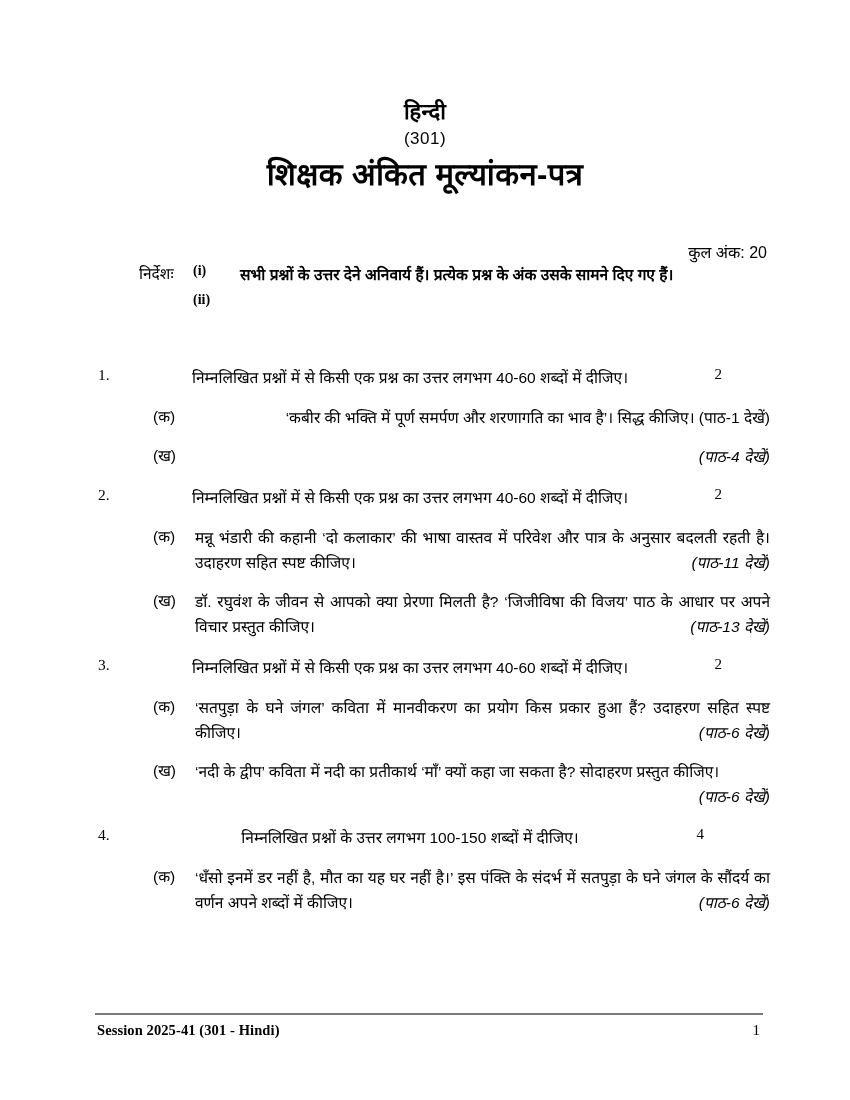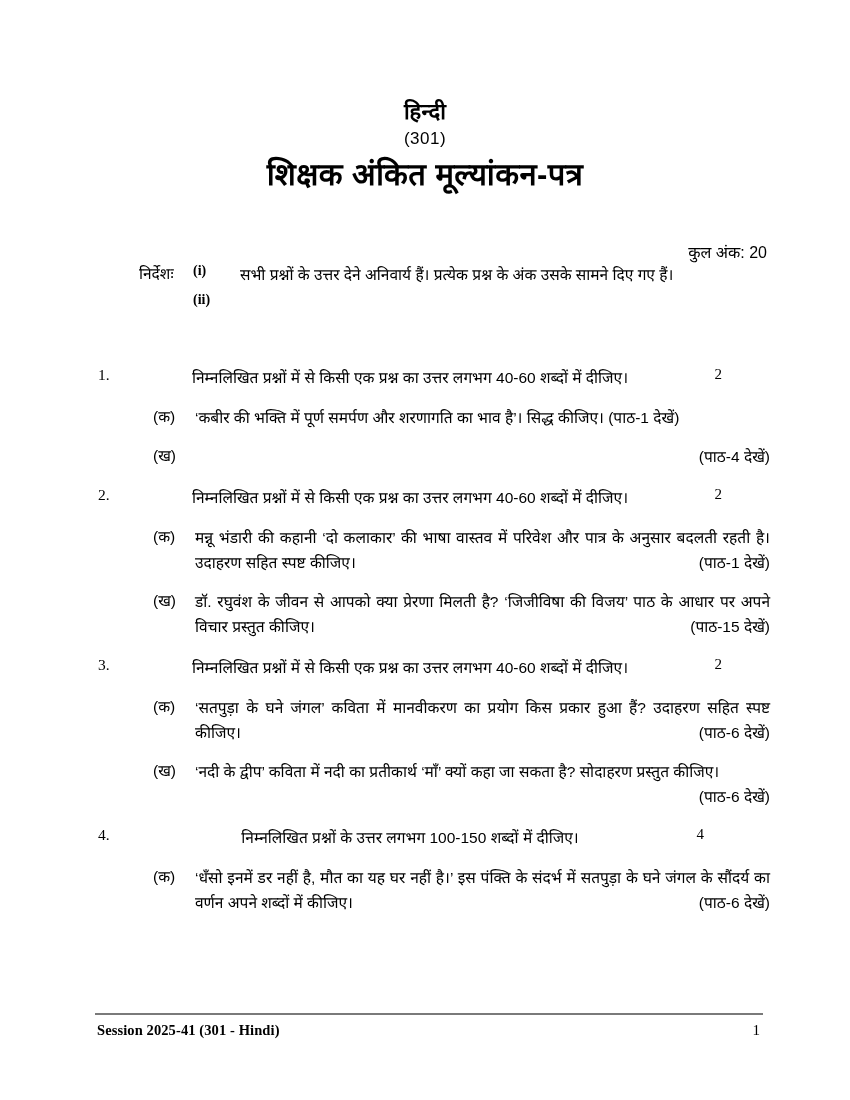--- a/index.html
+++ b/index.html
@@ -92,20 +92,21 @@
     font-family: "Liberation Serif", "DejaVu Serif", serif;
     white-space: nowrap;
   }
   .instr-text {
     display: block;
     margin-left: 101px;
     font-size: 15.5px;
     line-height: 1.62;
     text-align: justify;
     text-justify: inter-word;
+    font-weight: bold;
   }
   .instr-text.nojust { text-align: left; }
 
   
   .questions {
     position: absolute;
     left: 98px;
     top: 366px;
     width: 672px;
   }
@@ -157,25 +158,26 @@
   }
   .sub-text {
     display: block;
     margin-left: 97px;
     font-size: 15.5px;
     line-height: 1.62;
     text-align: justify;
     text-justify: inter-word;
   }
   .sub-text.nojust {
-    text-align: left;
+    text-align: right;
   }
   .ref-right {
     float: right;
     white-space: nowrap;
+    font-style: italic;
   }
   .clr { clear: both; }
 
   
   .footer {
     position: absolute;
     left: 95px;
     top: 1013px;
     width: 668px;
   }
@@ -250,26 +252,26 @@
     </div>
 
     <div class="q-block">
       <div class="q-head">
         <span class="q-num">2.</span>
         <span class="q-head-text">निम्नलिखित प्रश्नों में से किसी एक प्रश्न का उत्तर लगभग 40-60 शब्दों में दीजिए।</span>
         <span class="q-marks">2</span>
       </div>
       <div class="sub-q">
         <span class="sub-label">(क)</span>
-        <span class="sub-text"><span>मन्नू भंडारी की कहानी ‘दो कलाकार’ की भाषा वास्तव में परिवेश और पात्र के अनुसार बदलती रहती है। उदाहरण सहित स्पष्ट कीजिए।</span><span class="ref-right">(पाठ-1 देखें)</span></span>
+        <span class="sub-text"><span>मन्नू भंडारी की कहानी ‘दो कलाकार’ की भाषा वास्तव में परिवेश और पात्र के अनुसार बदलती रहती है। उदाहरण सहित स्पष्ट कीजिए।</span><span class="ref-right">(पाठ-11 देखें)</span></span>
         <div class="clr"></div>
       </div>
       <div class="sub-q">
         <span class="sub-label">(ख)</span>
-        <span class="sub-text"><span>डॉ. रघुवंश के जीवन से आपको क्या प्रेरणा मिलती है? ‘जिजीविषा की विजय’ पाठ के आधार पर अपने विचार प्रस्तुत कीजिए।</span><span class="ref-right">(पाठ-15 देखें)</span></span>
+        <span class="sub-text"><span>डॉ. रघुवंश के जीवन से आपको क्या प्रेरणा मिलती है? ‘जिजीविषा की विजय’ पाठ के आधार पर अपने विचार प्रस्तुत कीजिए।</span><span class="ref-right">(पाठ-13 देखें)</span></span>
         <div class="clr"></div>
       </div>
     </div>
 
     <div class="q-block">
       <div class="q-head">
         <span class="q-num">3.</span>
         <span class="q-head-text">निम्नलिखित प्रश्नों में से किसी एक प्रश्न का उत्तर लगभग 40-60 शब्दों में दीजिए।</span>
         <span class="q-marks">2</span>
       </div>

